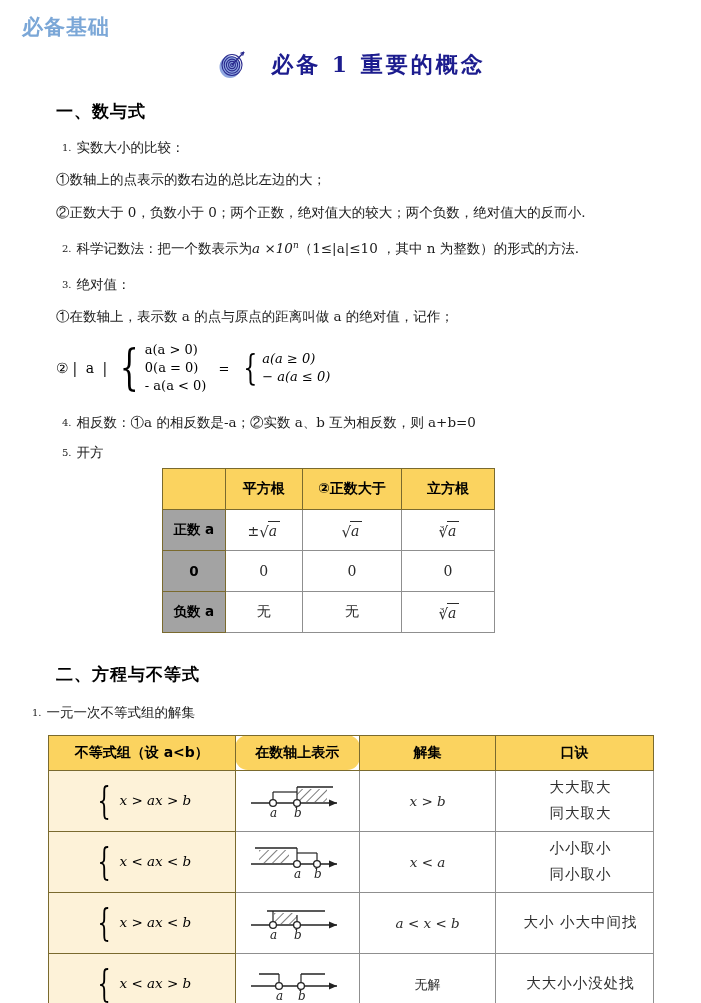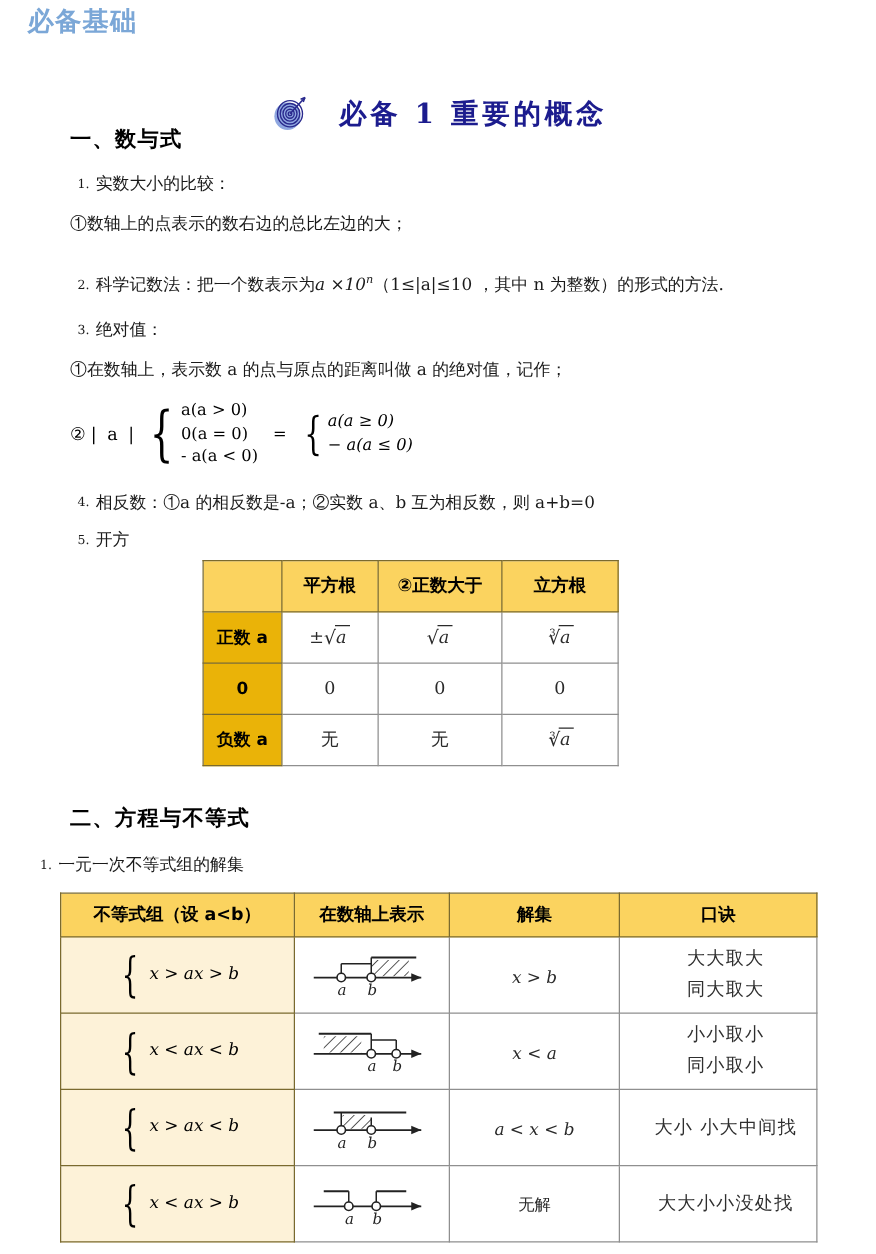--- a/index.html
+++ b/index.html
@@ -13,38 +13,37 @@
     position: relative;
     font-family: "DejaVu Sans", "Liberation Sans", sans-serif;
     color: #000000;
     overflow: hidden;
   }
 
   
   .banner-label {
     position: absolute;
     left: 22px;
-    top: 3px;
+    top: 13px;
     font-family: "DejaVu Serif", "Liberation Serif", serif;
     font-size: 21px;
     font-weight: bold;
     color: #7BA7D7;
     letter-spacing: 1px;
   }
 
   
   .title-row {
     position: absolute;
     left: 0;
     top: 48px;
     width: 701px;
     display: flex;
     align-items: center;
     justify-content: center;
-    margin-top: 26px;
   }
   .target-icon {
     width: 34px;
     height: 34px;
     margin-right: 22px;
     flex: 0 0 auto;
   }
   .doc-title {
     font-family: "DejaVu Serif", "Liberation Serif", serif;
     font-size: 22px;
@@ -139,21 +138,21 @@
   table.t1 { width: 333px; }
   table.t1 th, table.t1 td { height: 38px; }
   table.t1 thead th {
     background: #FBD35F;
     border-color: #7a6a2e;
     font-size: 14px;
     font-weight: bold;
     color: #000;
   }
   table.t1 tbody th {
-    background: #eab308;
+    background: #a3a3a3;
     border-color: #7a6a2e;
     font-size: 13.5px;
     font-weight: bold;
     color: #000;
   }
   table.t1 tbody td {
     background: #ffffff;
     font-family: "DejaVu Serif", "Liberation Serif", serif;
     font-size: 14px;
     color: #2a2a2a;
@@ -203,21 +202,21 @@
   }
   table.t2 td { height: 58px; }
   table.t2 td.c-sys {
     background: #FDF2D8;
     border-color: #7a6a2e;
   }
   table.t2 td.c-line,
   table.t2 td.c-sol,
   table.t2 td.c-mne { background: #ffffff; }
   .t2-c0 { width: 188px; }
-  .t2-c1 { width: 122px; }
+  .t2-c1 { width: 122px; border-radius: 13px; }
   .t2-c2 { width: 137px; }
   .t2-c3 { width: 159px; }
 
   .sysbox {
     display: flex;
     align-items: center;
     justify-content: center;
     font-family: "DejaVu Serif", "Liberation Serif", serif;
     font-style: italic;
     font-size: 13.5px;
@@ -281,20 +280,21 @@
   <div class="sp14"></div>
 
   <div class="para">
     <span class="para-num">1.</span><span>实数大小的比较：</span>
   </div>
   <div class="sp12"></div>
 
   <div class="para indent0">①数轴上的点表示的数右边的总比左边的大；</div>
   <div class="sp12"></div>
 
+  <div class="para indent0">②正数大于 0，负数小于 0；两个正数，绝对值大的较大；两个负数，绝对值大的反而小.</div>
   <div class="sp16"></div>
 
   <div class="para">
     <span class="para-num">2.</span><span>科学记数法：把一个数表示为</span><span class="it">a ×10</span><span class="sup">n</span><span>（1≤|a|≤10 ，其中 n 为整数）的形式的方法.</span>
   </div>
   <div class="sp16"></div>
 
   <div class="para">
     <span class="para-num">3.</span><span>绝对值：</span>
   </div>

